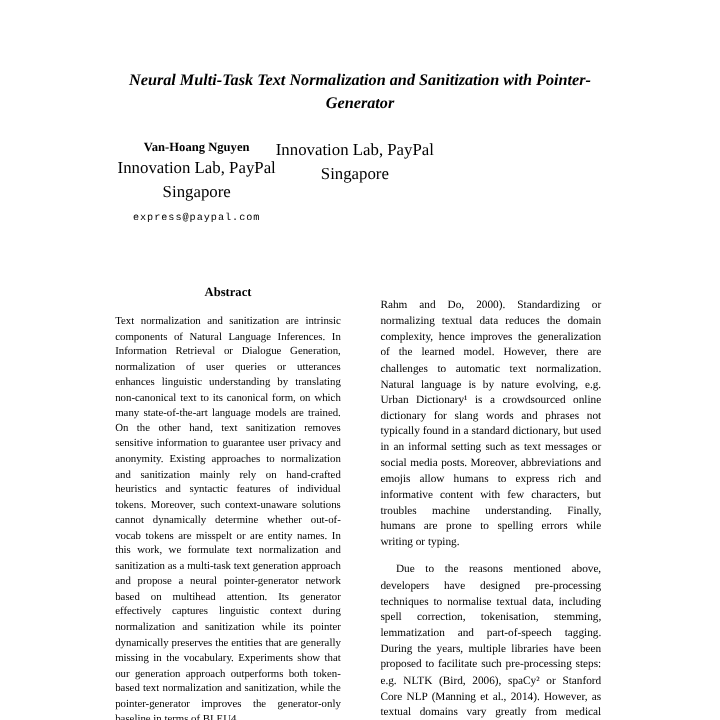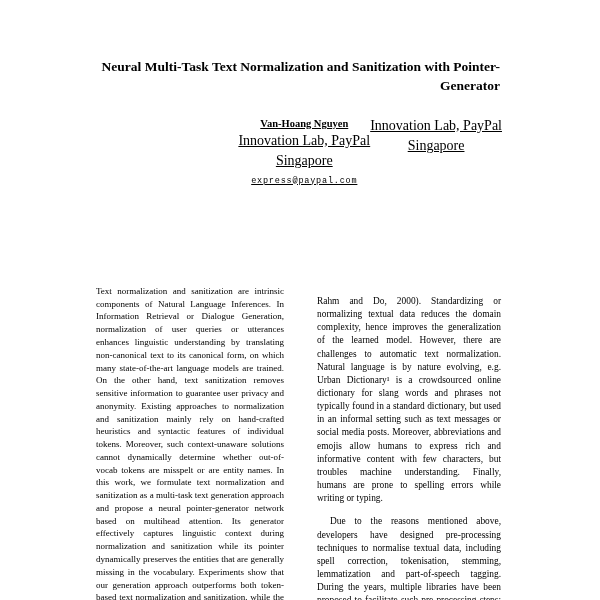--- a/index.html
+++ b/index.html
@@ -18,31 +18,31 @@
   .page {
     box-sizing: border-box;
     width: 600px;
     height: 600px;
     padding: 58px 88px 0 88px;
     overflow: hidden;
   }
   .title {
     font-size: 13.5px;
     font-weight: bold;
-    text-align: right;
+    text-align: center;
     line-height: 1.4;
     margin: 0 auto 20px auto;
     max-width: 400px;
+    font-style: italic;
   }
   .authors-row {
     display: flex;
-    justify-content: flex-end;
+    justify-content: flex-start;
     align-items: flex-start;
-    margin: 0 10px 98px 10px;
-    text-decoration: underline;
+    margin: 0 10px 52px 10px;
   }
   .author-block {
     text-align: center;
     line-height: 1.45;
   }
   .author-name {
     font-size: 10.5px;
     font-weight: bold;
   }
   .author-affil, .author-loc {
@@ -104,20 +104,21 @@
     <div class="author-block">
       <div class="author-affil">Innovation Lab, PayPal</div>
       <div class="author-loc">Singapore</div>
     </div>
 
   </div>
 
   <div class="columns">
 
     <div class="col">
+      <h2 class="abstract-heading">Abstract</h2>
       <p class="abstract-text">Text normalization and sanitization are intrinsic components of Natural Language Inferences. In Information Retrieval or Dialogue Generation, normalization of user queries or utterances enhances linguistic understanding by translating non-canonical text to its canonical form, on which many state-of-the-art language models are trained. On the other hand, text sanitization removes sensitive information to guarantee user privacy and anonymity. Existing approaches to normalization and sanitization mainly rely on hand-crafted heuristics and syntactic features of individual tokens. Moreover, such context-unaware solutions cannot dynamically determine whether out-of-vocab tokens are misspelt or are entity names. In this work, we formulate text normalization and sanitization as a multi-task text generation approach and propose a neural pointer-generator network based on multihead attention. Its generator effectively captures linguistic context during normalization and sanitization while its pointer dynamically preserves the entities that are generally missing in the vocabulary. Experiments show that our generation approach outperforms both token-based text normalization and sanitization, while the pointer-generator improves the generator-only baseline in terms of BLEU4</p>
     </div>
 
     <div class="col">
       <p class="body-text">Rahm and Do, 2000). Standardizing or normalizing textual data reduces the domain complexity, hence improves the generalization of the learned model. However, there are challenges to automatic text normalization. Natural language is by nature evolving, e.g. Urban Dictionary¹ is a crowdsourced online dictionary for slang words and phrases not typically found in a standard dictionary, but used in an informal setting such as text messages or social media posts. Moreover, abbreviations and emojis allow humans to express rich and informative content with few characters, but troubles machine understanding. Finally, humans are prone to spelling errors while writing or typing.</p>
       <p class="body-text indent">Due to the reasons mentioned above, developers have designed pre-processing techniques to normalise textual data, including spell correction, tokenisation, stemming, lemmatization and part-of-speech tagging. During the years, multiple libraries have been proposed to facilitate such pre-processing steps: e.g. NLTK (Bird, 2006), spaCy² or Stanford Core NLP (Manning et al., 2014). However, as textual domains vary greatly from medical records, legal documents to social media posts, there is no single solution or a fixed set of pre-processing steps for text normalization. Thus, up to date, defining a pre-processing pipeline remains an art form which requires a significant engineering</p>
     </div>
 
   </div>
 

